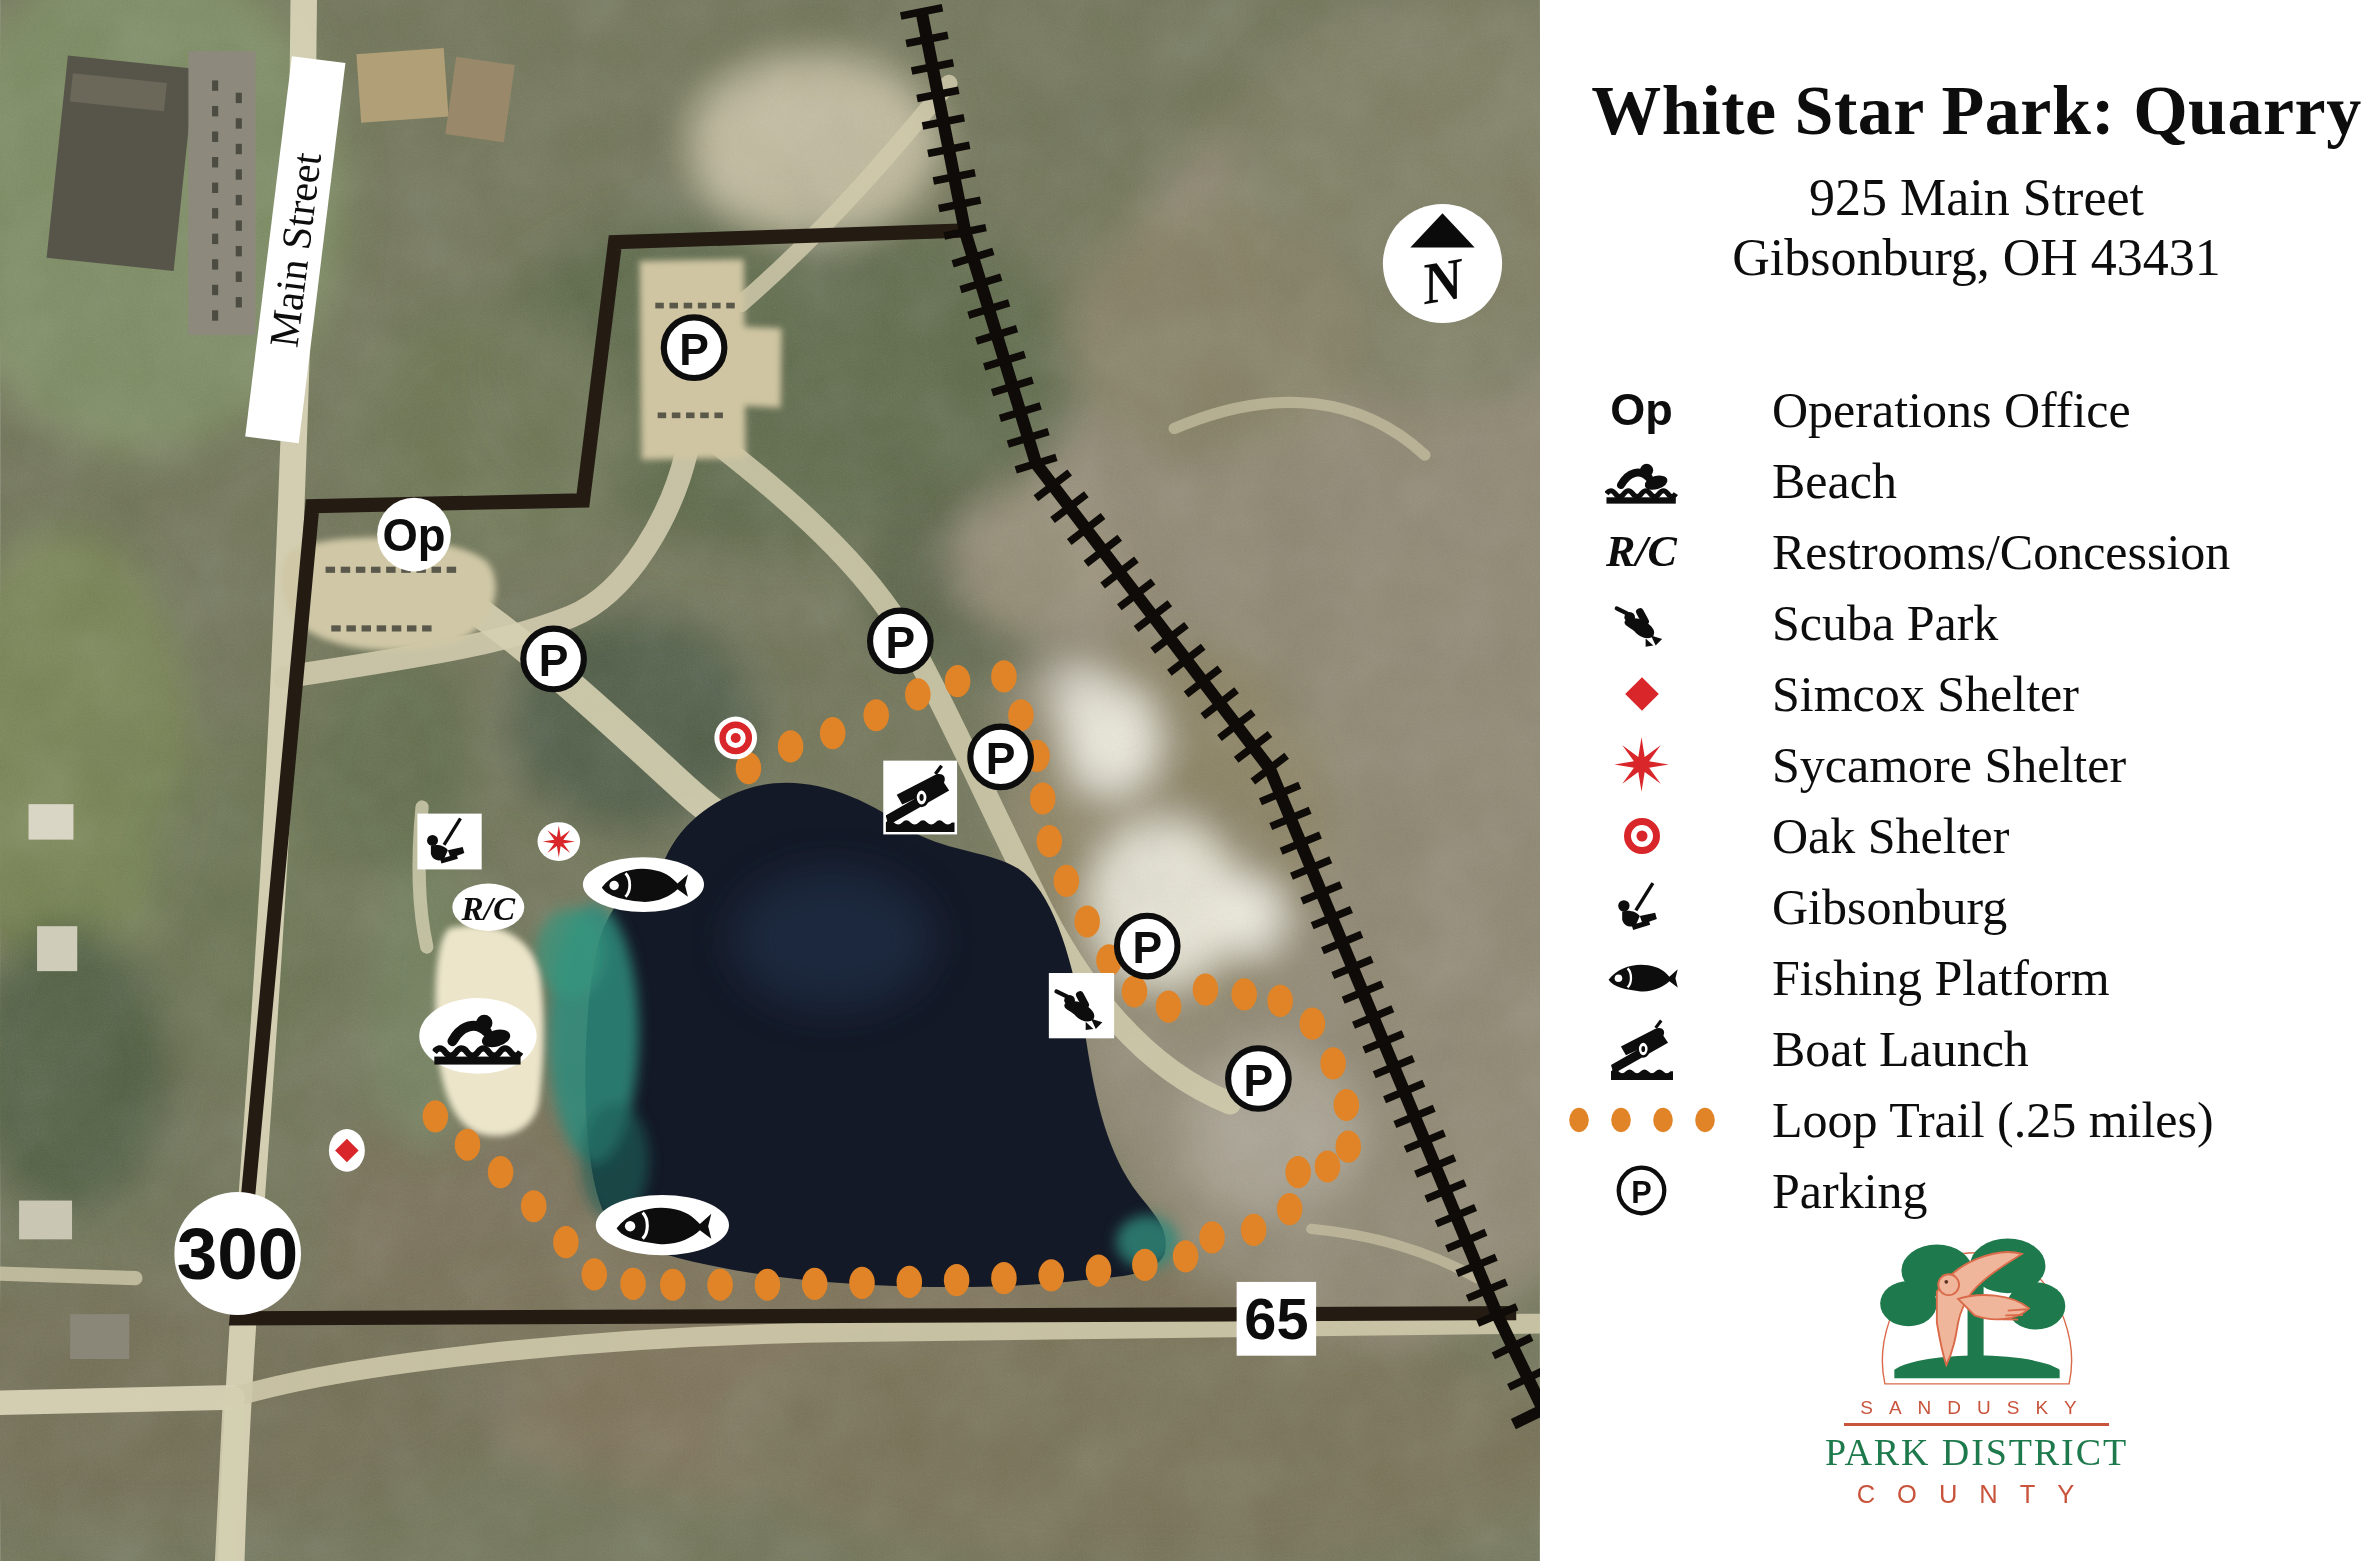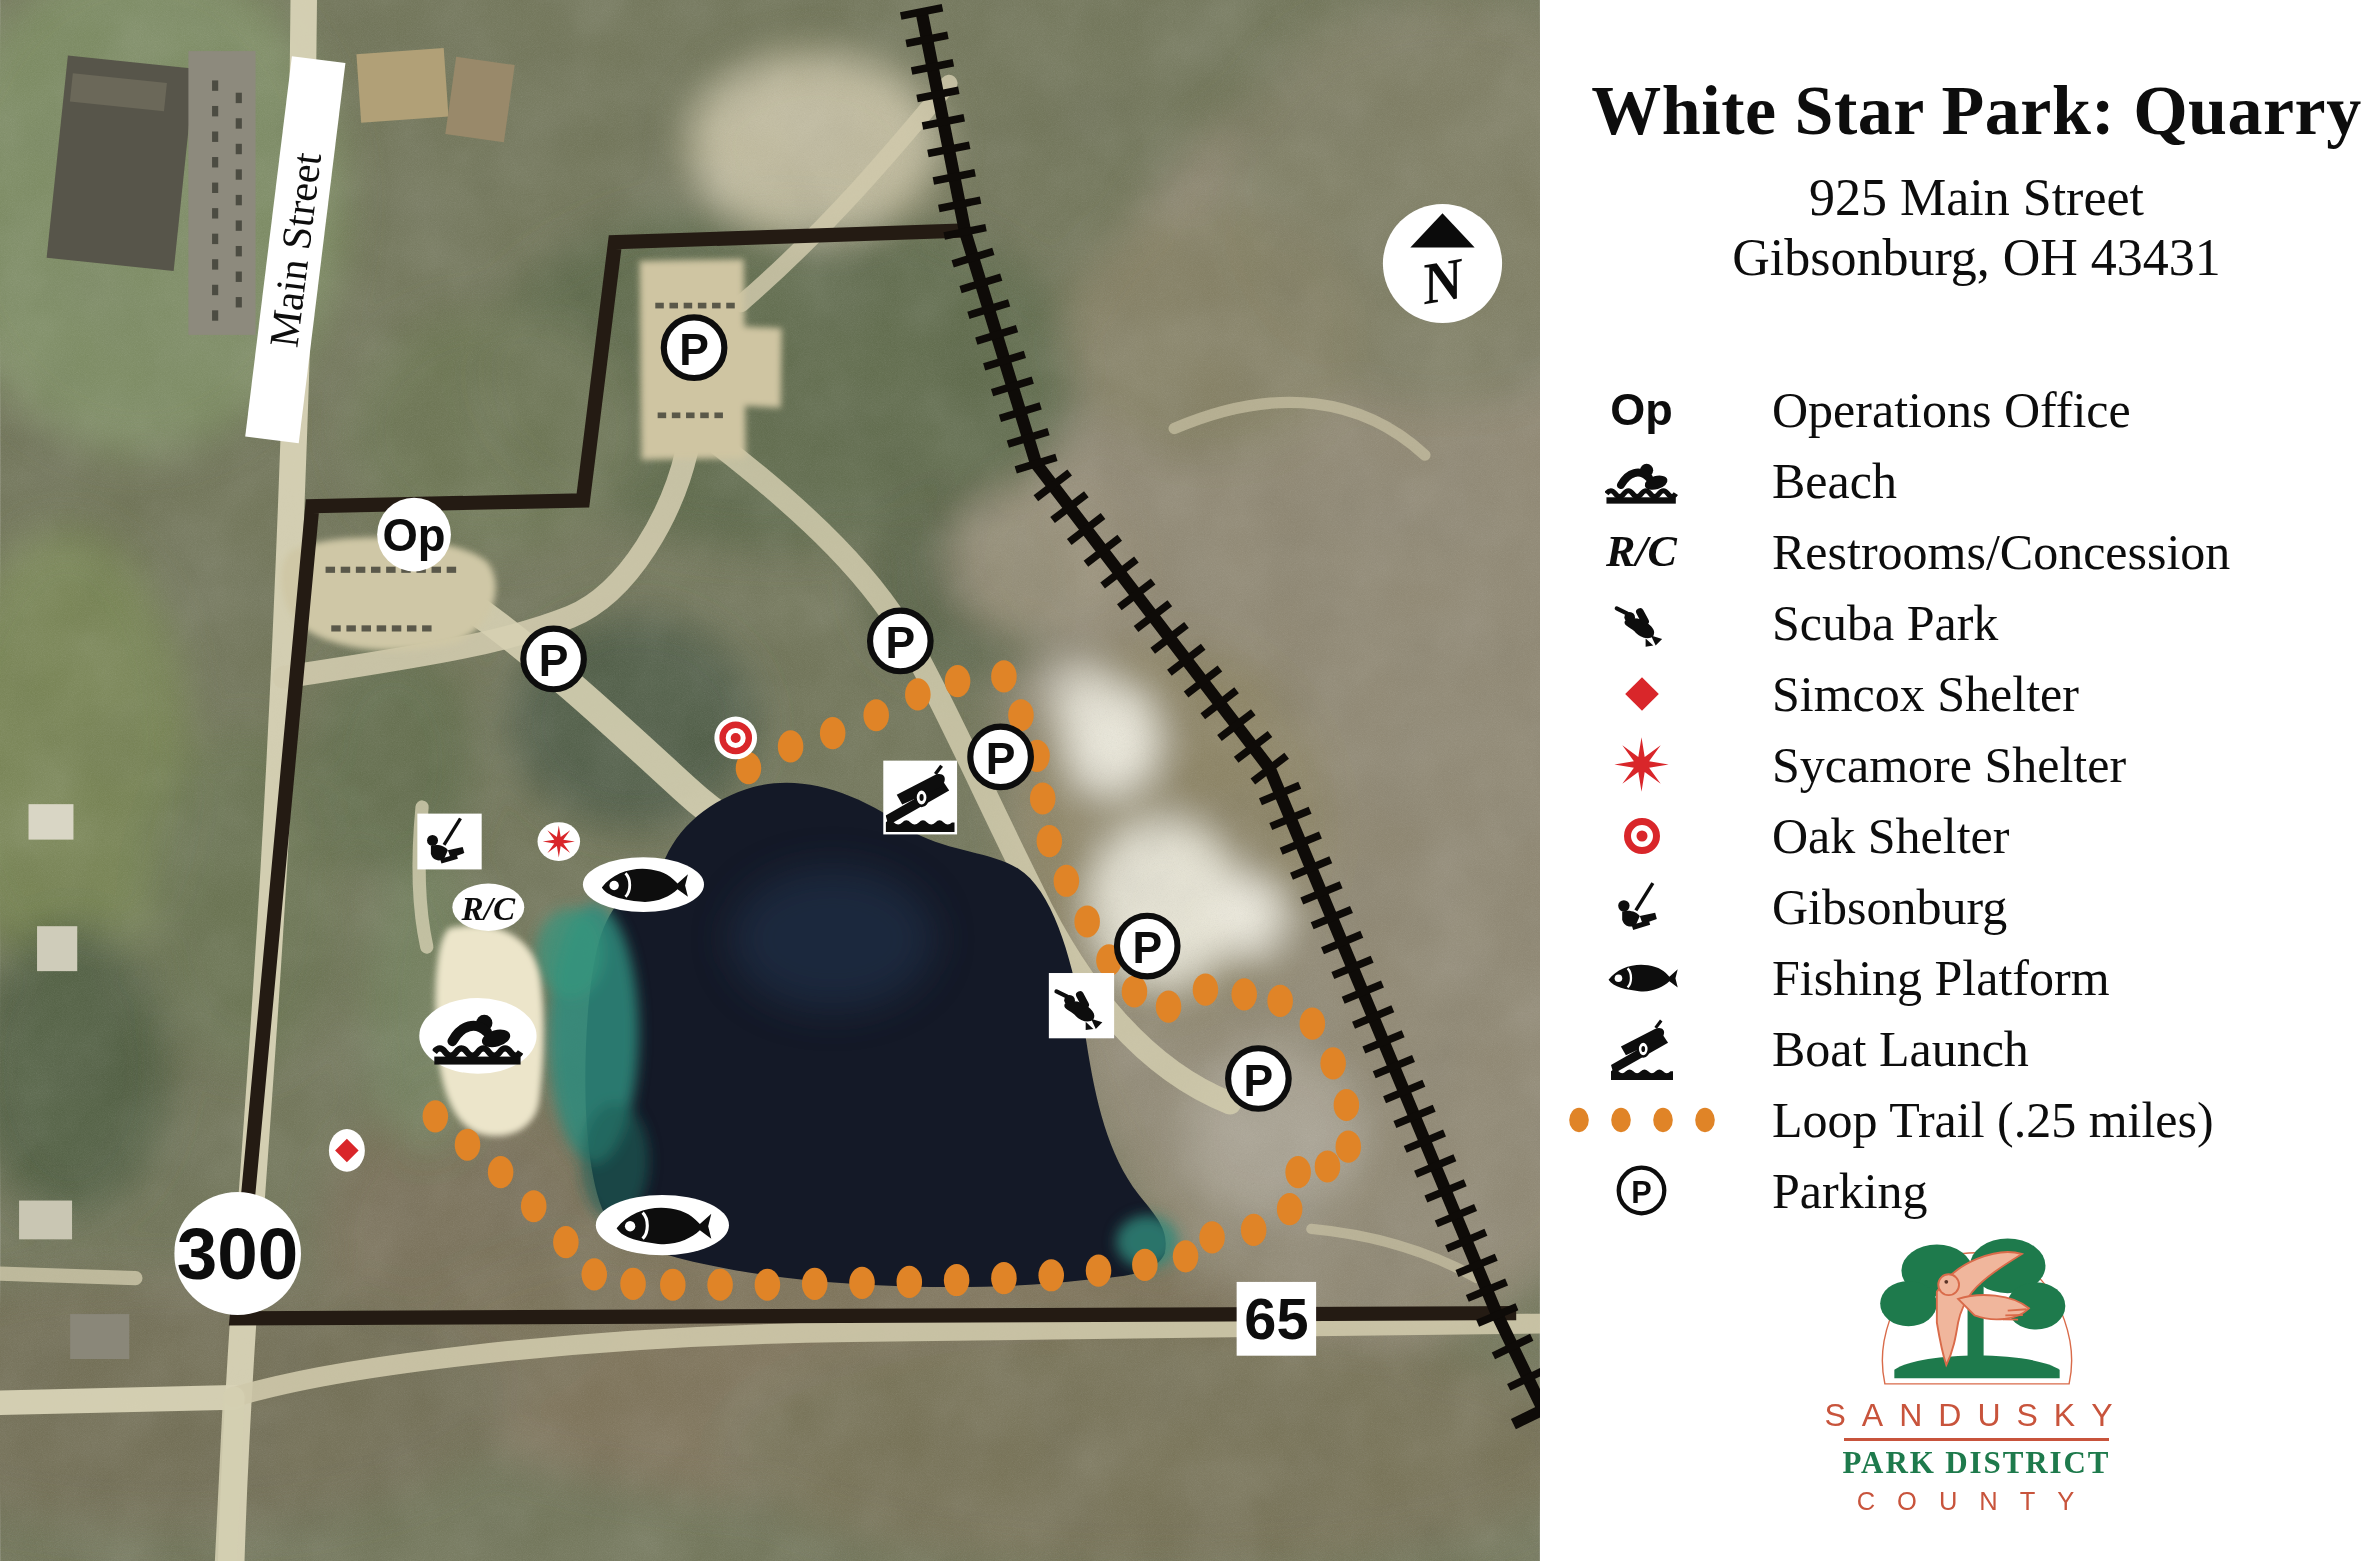--- a/index.html
+++ b/index.html
@@ -24,24 +24,24 @@
   .lrow{height:71px;display:flex;align-items:center;}
   .lsym{width:203px;display:flex;justify-content:center;align-items:center;flex:none;}
   .llab{font-family:var(--serif);font-size:50px;color:#0d0d0d;white-space:nowrap;margin-left:29px;}
   .sym-op{font-family:var(--sans);font-weight:700;font-size:45px;color:#0d0d0d;}
   .sym-rc{font-family:var(--serif);font-style:italic;font-weight:700;font-size:44px;color:#0d0d0d;}
 
   #north{position:absolute;left:1381px;top:202px;width:123px;height:123px;}
 
   #logo{position:absolute;top:1228px;left:0;width:100%;text-align:center;}
   #logo-rows{position:relative;width:331px;margin:0 auto;}
-  .logo-l1{font-family:var(--sans);font-weight:500;font-size:32px;letter-spacing:16px;
+  .logo-l1{font-family:var(--sans);font-weight:500;font-size:19px;letter-spacing:16px;
            color:var(--c-logo-orange,#C8543C);margin-top:3.8px;}
   .logo-rule{width:265px;height:2.4px;background:var(--c-logo-orange,#C8543C);margin:4.7px auto 3.8px;}
-  .logo-l2{font-family:var(--serif);font-weight:700;font-size:31px;letter-spacing:1.9px;
+  .logo-l2{font-family:var(--serif);font-weight:400;font-size:38px;letter-spacing:1.9px;
            color:var(--c-logo-green,#1E7A4C);}
   .logo-l3{font-family:var(--sans);font-weight:500;font-size:25.5px;letter-spacing:22px;
            color:var(--c-logo-orange,#C8543C);margin-top:6.6px;}
   .trail-fill{fill:var(--c-trail,#E08427);}
   .red-fill{fill:var(--c-red,#D9262A);}
 </style>
 </head>
 <body>
 
 <div id="map-area">

